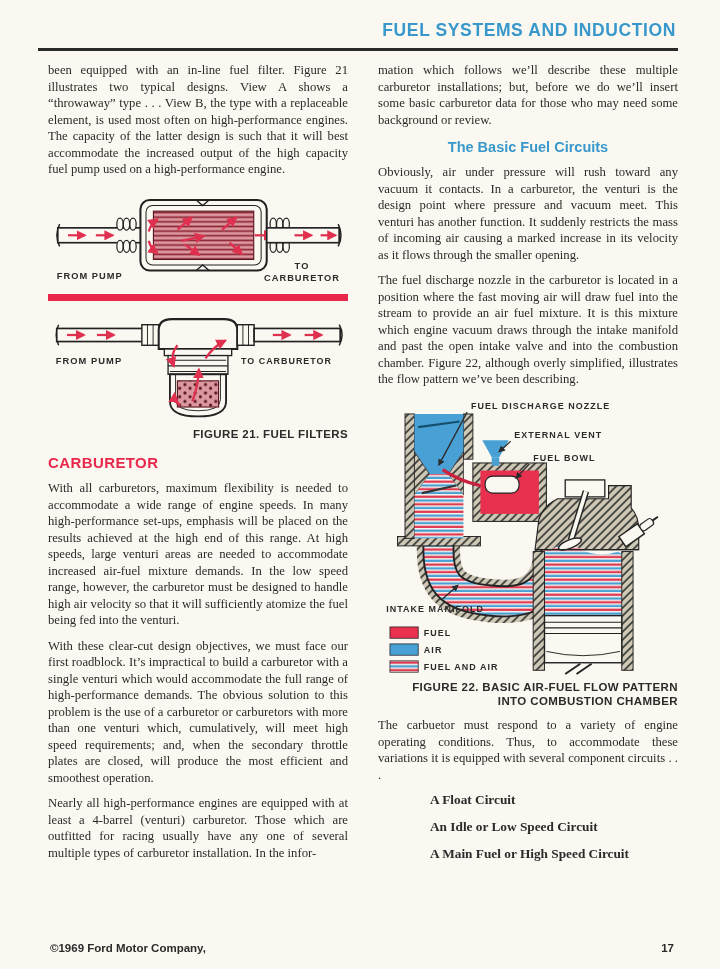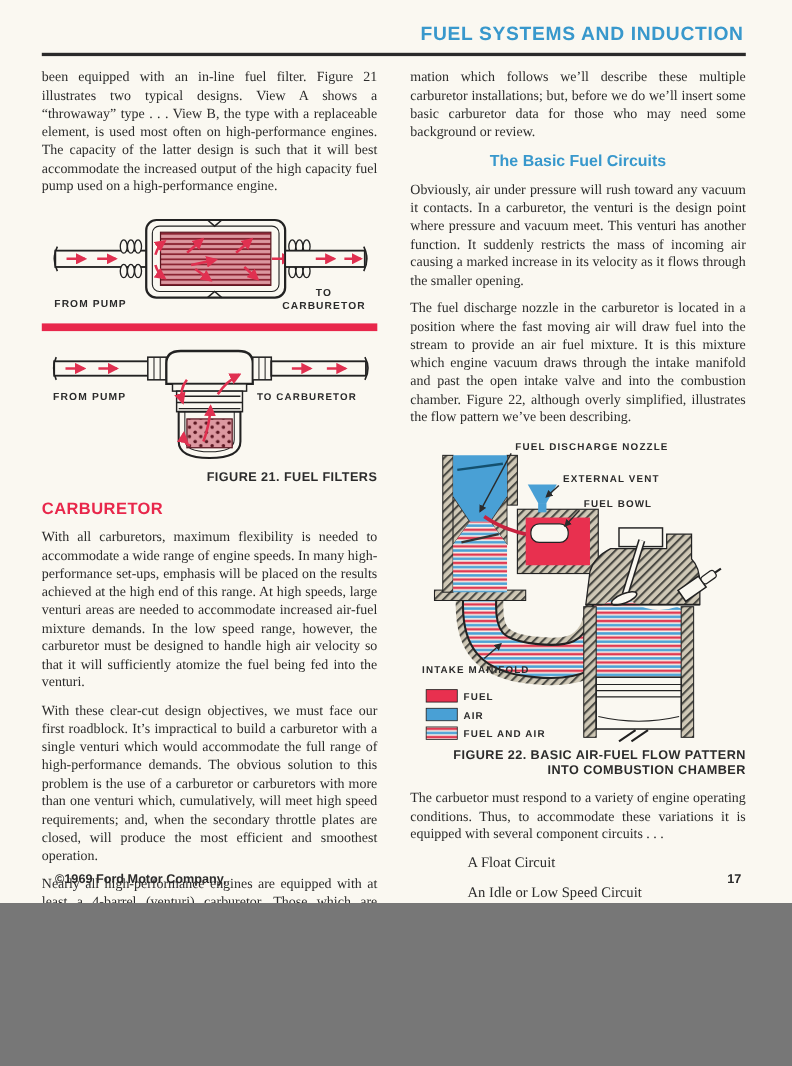--- a/index.html
+++ b/index.html
@@ -1,30 +1,30 @@
 <!DOCTYPE html>
 <html><head>
 <meta charset="utf-8">
 <style>
   html,body { margin:0; padding:0; background:#777; }
   .page {
-    position:relative; width:720px; height:821px; margin:0 auto;
+    position:relative; width:720px; height:969px; margin:0 auto;
     background:#faf8f1; color:#2b2b2b; overflow:hidden;
     font-family:"Liberation Serif", serif;
   }
   
   .header { padding:20px 42px 0 38px; }
   .header-title {
     margin:0 2px 7px 0; text-align:right;
     font-family:"Liberation Sans", sans-serif; font-weight:bold;
     font-size:17.5px; letter-spacing:0.6px; color:#3898cc;
   }
   .header-rule { border-top:3px solid #2a2a2a; }
   
-  .columns { display:flex; gap:30px; padding:11px 42px 0 38px; }
+  .columns { display:flex; gap:30px; padding:11px 42px 0 48px; }
   .col { flex:1; min-width:0; }
   p.body { margin:0 0 9px 0; font-size:12.7px; line-height:1.3; text-align:justify; }
   .it { font-style:italic; }
   h2.carb-heading {
     margin:13px 0 9px 0; color:#e8274b;
     font-family:"Liberation Sans", sans-serif; font-size:15px; letter-spacing:0.4px;
   }
   h3.sub-heading {
     margin:11px 0 9px 0; color:#3898cc;
     font-family:"Liberation Sans", sans-serif; font-size:14.5px;text-align:center;
@@ -33,21 +33,21 @@
   .fig21 { margin-top:6px; }
   .fig-caption {
     text-align:right; margin:5px 0 8px 0;
     font-family:"Liberation Sans", sans-serif; font-weight:bold;
     font-size:11.5px; letter-spacing:0.4px; line-height:1.3;
   }
   .red-divider { height:7px; background:#e8274b; margin:3px 0 5px 0; }
   .svgA { display:block; width:100%; height:104px; }
   .svgB { display:block; width:100%; height:116px; }
   .svgC { display:block; width:100%; height:278px; }
-  .circuit-list { list-style:none; margin:6px 0 0 0; padding:0 0 0 52px; font-size:13.3px; }
+  .circuit-list { list-style:none; margin:6px 0 0 0; padding:0 0 0 52px; font-size:13.3px;font-weight:bold; }
   .circuit-list li { margin-bottom:11px; }
   .footer {
     position:absolute; left:50px; right:46px; bottom:15px;
     display:flex; justify-content:space-between; align-items:baseline;
     font-family:"Liberation Sans", sans-serif; font-weight:bold; font-size:11.5px;
   }
   
   .dlabel {
     font-family:"Liberation Sans", sans-serif; font-weight:bold;
     letter-spacing:1.1px; fill:#2b2b2b;

